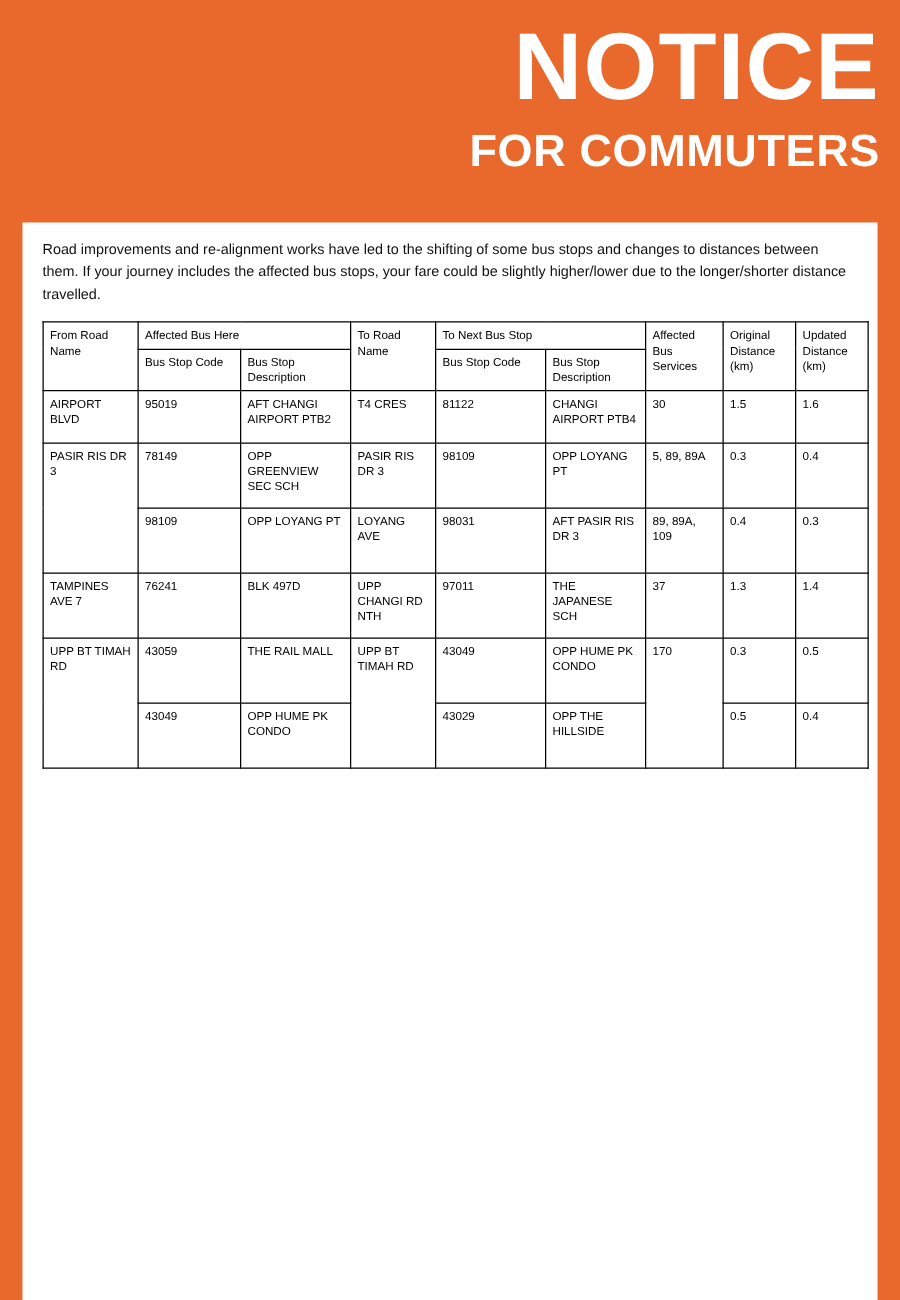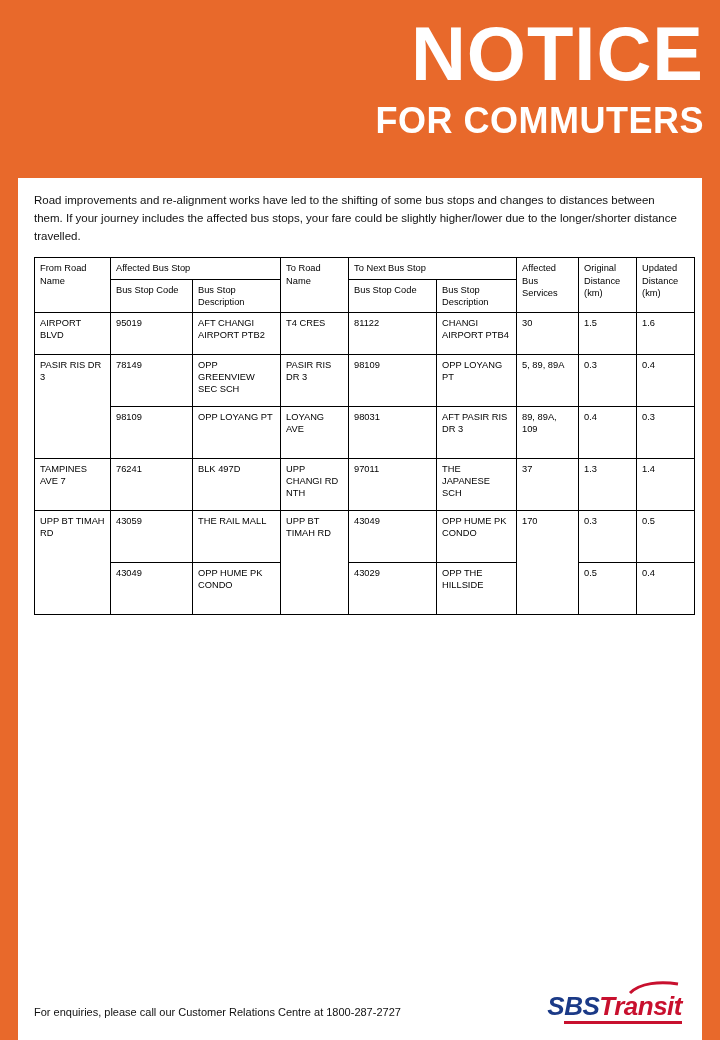--- a/index.html
+++ b/index.html
@@ -180,21 +180,21 @@
           <col class="col4">
         <col class="col5">
           <col class="col6">
           <col class="col7">
           <col class="col8">
           <col class="col9">
       </colgroup>
       <thead>
         <tr>
           <th class="rowspan-head" rowspan="2">From Road Name</th>
-          <th class="grp" colspan="2">Affected Bus Stop</th>
+          <th class="grp" colspan="2">Affected Bus Here</th>
           <th class="rowspan-head" rowspan="2">To Road Name</th>
           <th class="grp" colspan="2">To Next Bus Stop</th>
           <th class="center-head" rowspan="2">Affected Bus Services</th>
           <th class="center-head" rowspan="2">Original Distance (km)</th>
           <th class="center-head" rowspan="2">Updated Distance (km)</th>
         </tr>
         <tr>
           <th class="sub">Bus Stop Code</th>
           <th class="sub">Bus Stop Description</th>
           <th class="sub">Bus Stop Code</th>
@@ -267,27 +267,15 @@
           <td>OPP HUME PK CONDO</td>
           <td class="cm">43029</td>
           <td>OPP THE HILLSIDE</td>
           <td class="cm">0.5</td>
           <td class="cm">0.4</td>
         </tr>
 
       </tbody>
     </table>
 
-    <div class="footer">
-      <div class="enquiries">For enquiries, please call our Customer Relations Centre at 1800-287-2727</div>
-      <div class="logo">
-        <span class="swoosh">
-          <svg width="130" height="14" viewBox="0 0 130 14">
-            <path d="M78 12 C 88 2, 108 0, 126 3" stroke="#c8102e" stroke-width="3" fill="none"></path>
-          </svg>
-        </span>
-        <span class="sbs">SBS</span><span class="transit">Transit</span>
-        <span class="underline"></span>
-      </div>
-    </div>
 
   </div>
 </div>
 
 </body></html>

